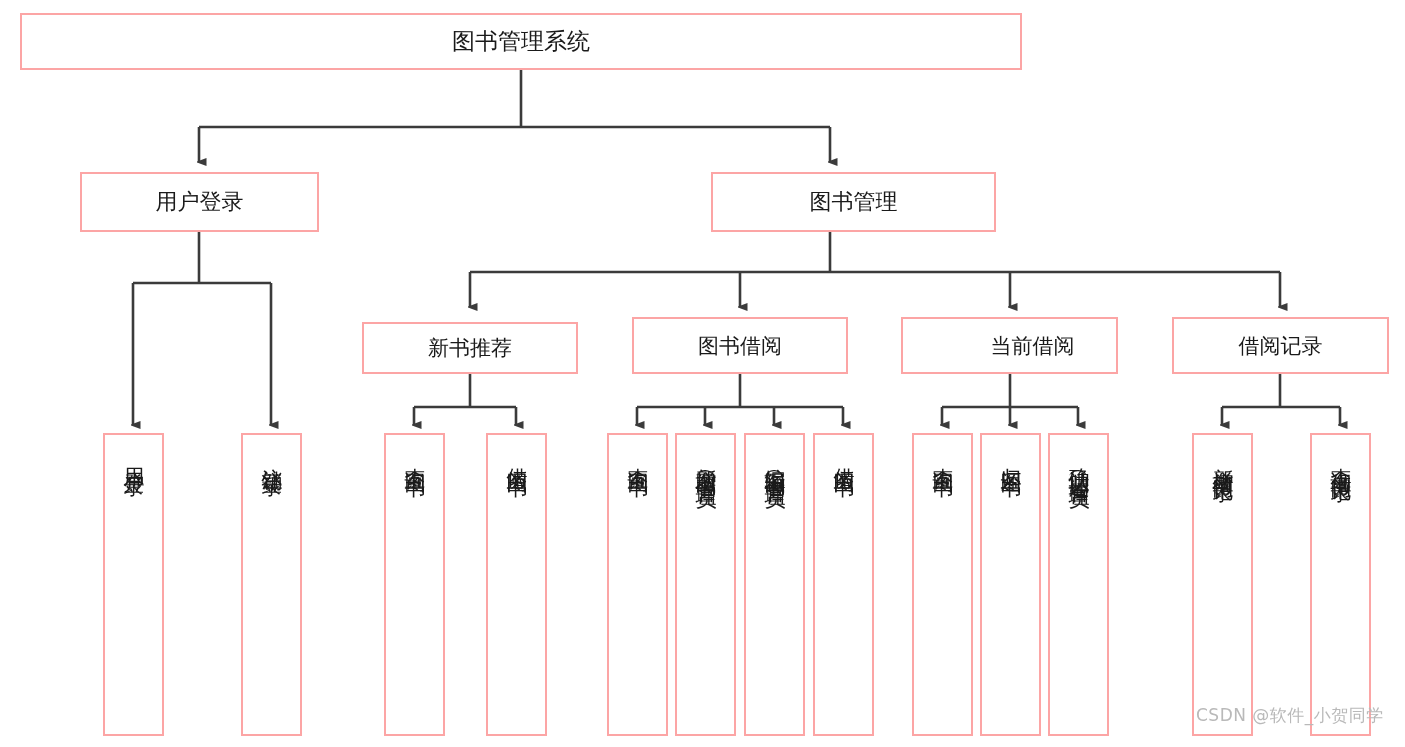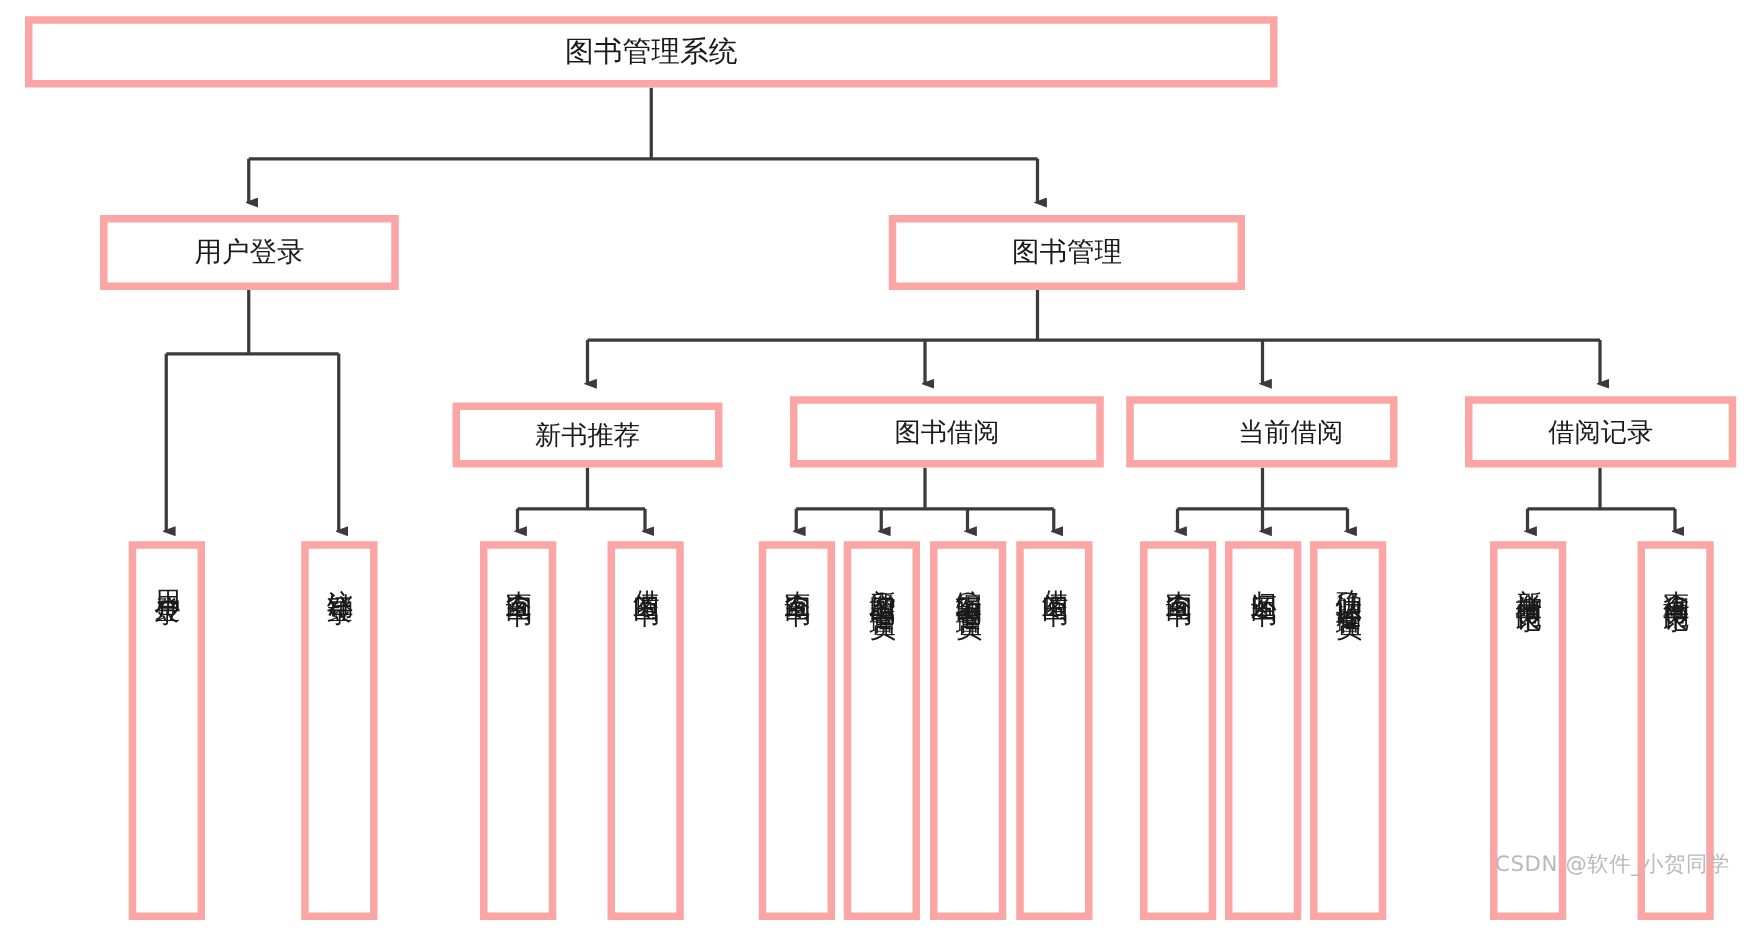--- a/index.html
+++ b/index.html
@@ -22,21 +22,21 @@
     left: 0;
     top: 0;
     width: 1405px;
     height: 747px;
     pointer-events: none;
   }
   .node {
     position: absolute;
     box-sizing: border-box;
     background: #ffffff;
-    border: 6px solid #fca5a5;
+    border: 2px solid #fca5a5;
     display: flex;
     align-items: center;
     justify-content: center;
     color: #1a1a1a;
   }
   .node.root {
     font-size: 23px;
   }
   .node.tier2 {
     font-size: 22px;
@@ -129,21 +129,21 @@
   </div>
 
   <div class="node tier2" style="left:711px; top:172px; width:285px; height:60px;">
     <span>图书管理</span>
   </div>
 
   <div class="node tier3" style="left:362px; top:322px; width:216px; height:52px;">
     <span>新书推荐</span>
   </div>
 
-  <div class="node tier3" style="left:632px; top:317px; width:251px; height:57px;">
+  <div class="node tier3" style="left:632px; top:317px; width:216px; height:57px;">
     <span>图书借阅</span>
   </div>
 
   <div class="node tier3" style="left:901px; top:317px; width:217px; height:57px;padding-left:46px;">
     <span>当前借阅</span>
   </div>
 
   <div class="node tier3" style="left:1172px; top:317px; width:217px; height:57px;">
     <span>借阅记录</span>
   </div>
@@ -193,15 +193,15 @@
   </div>
 
   <div class="node leaf" style="left:1192px; top:433px; width:61px; height:303px;">
     <span class="vtext">新增借阅记录</span>
   </div>
 
   <div class="node leaf" style="left:1310px; top:433px; width:61px; height:303px;">
     <span class="vtext">查询借阅记录</span>
   </div>
 
-  <div class="watermark" style="left:1196px; top:680px;">CSDN @软件_小贺同学</div>
+  <div class="watermark" style="left:1196px; top:704px;">CSDN @软件_小贺同学</div>
 
 </div>
 
 </body></html>

